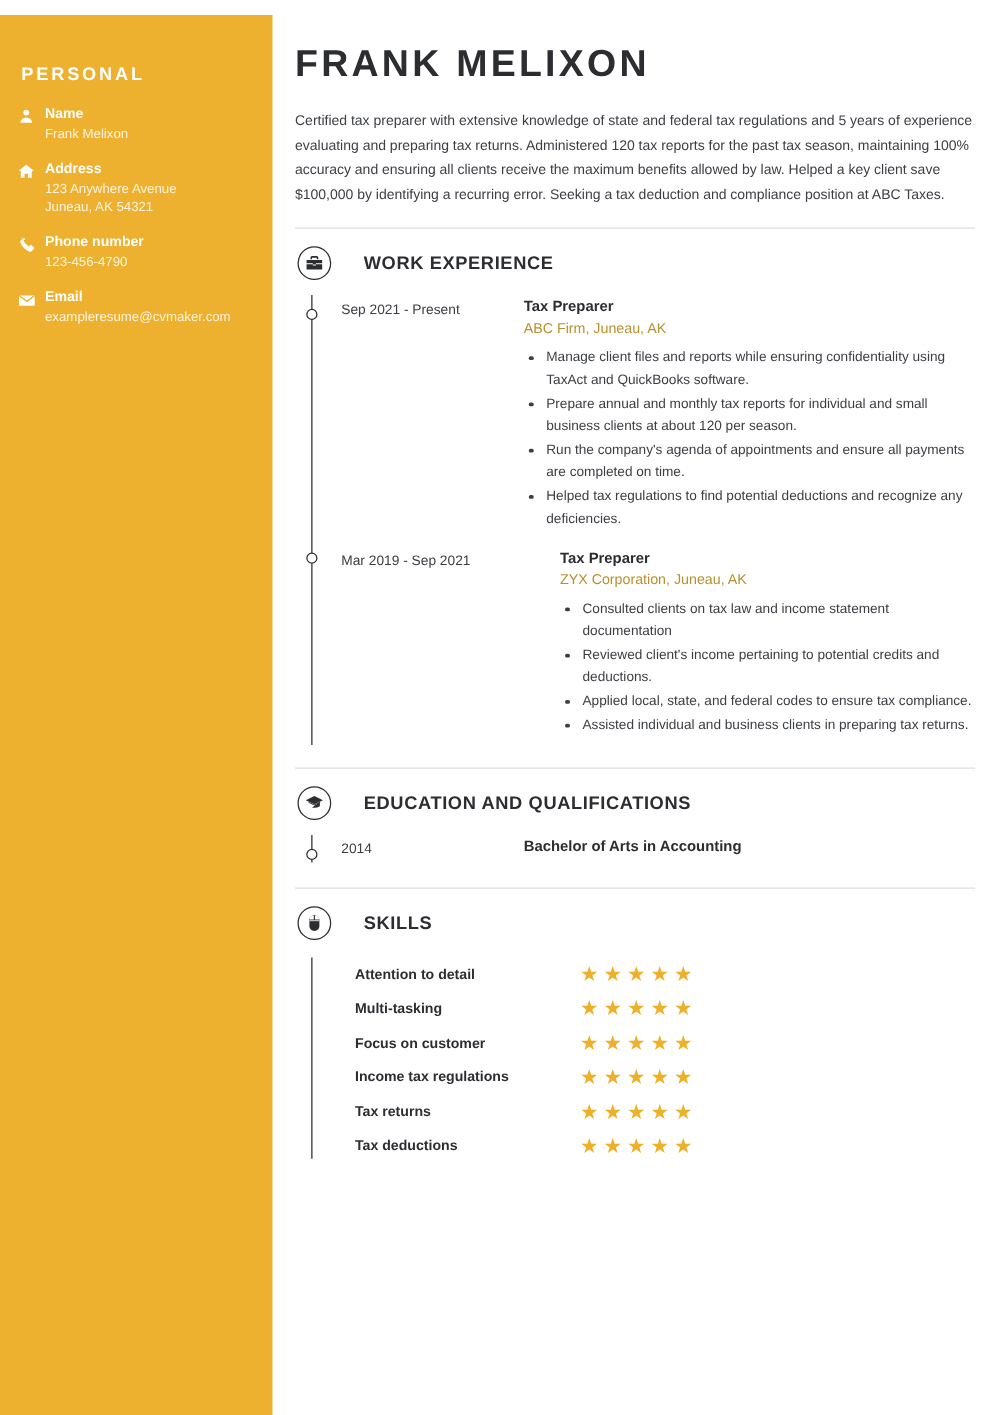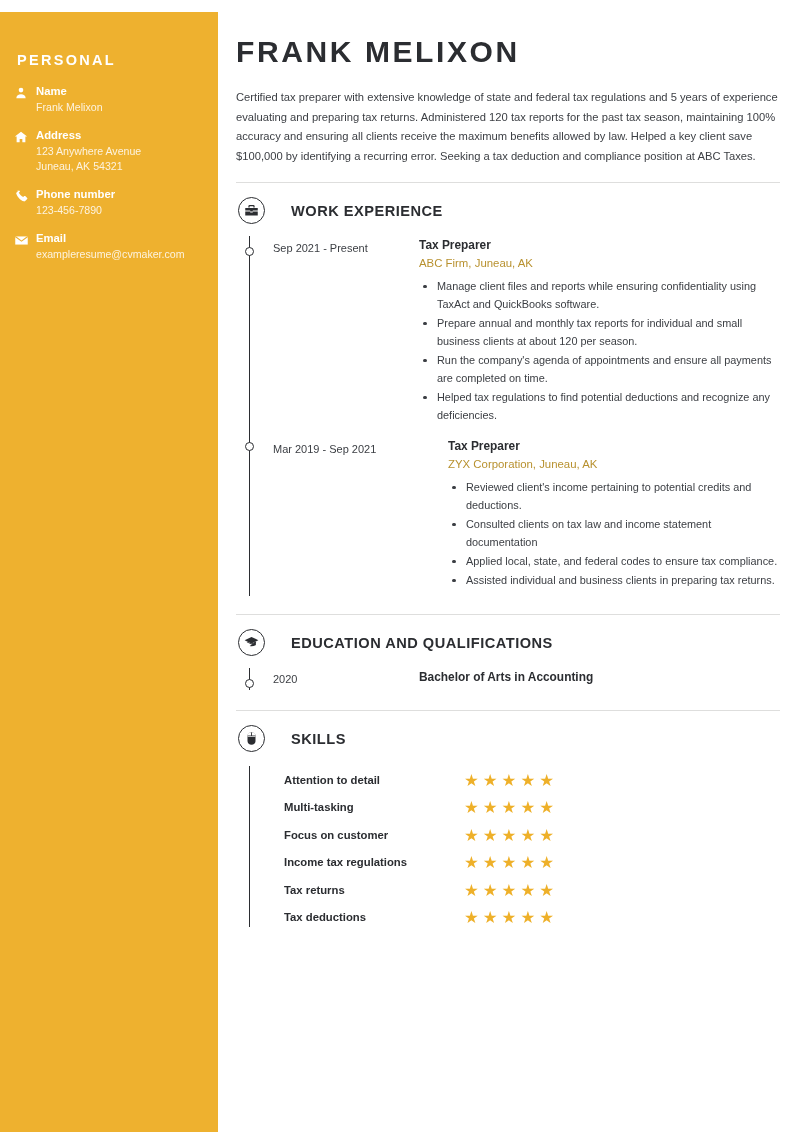--- a/index.html
+++ b/index.html
@@ -330,21 +330,21 @@
         </div>
 
         <div class="contact-item">
           <span class="contact-icon">
             <svg width="14" height="14" viewBox="0 0 24 24" fill="#ffffff">
               <path d="M6.6 2.5 3.2 5.9c-.6.6-.8 1.5-.5 2.3 1 2.9 2.8 5.6 5.1 7.9s5 4.1 7.9 5.1c.8.3 1.7.1 2.3-.5l3.4-3.4c.5-.5.5-1.3 0-1.8l-3.3-3.3c-.5-.5-1.3-.5-1.8 0l-1.7 1.7c-1.6-.9-3-2-4.3-3.3s-2.4-2.7-3.3-4.3l1.7-1.7c.5-.5.5-1.3 0-1.8L5.4 2.5c-.5-.5-1.3-.5-1.8 0z" transform="translate(1.2,0)"></path>
             </svg>
           </span>
           <div class="contact-body">
             <div class="contact-label">Phone number</div>
-            <div class="contact-value">123-456-7890</div>
+            <div class="contact-value">123-456-4790</div>
           </div>
         </div>
 
         <div class="contact-item">
           <span class="contact-icon">
             <svg width="15" height="15" viewBox="0 0 24 24" fill="#ffffff">
               <path d="M2 5.5h20v13H2z" fill="#ffffff"></path>
               <path d="M2 5.5 12 13 22 5.5" fill="none" stroke="#eeb12f" stroke-width="1.8"></path>
             </svg>
           </span>
@@ -393,22 +393,22 @@
             </ul>
           </div>
         </div>
 
         <div class="tl-entry" style="padding-top:6px;gap:29px;">
           <div class="tl-date">Mar 2019 - Sep 2021</div>
           <div class="tl-body">
             <div class="job-title">Tax Preparer</div>
             <div class="job-company">ZYX Corporation, Juneau, AK</div>
             <ul class="bullets">
+              <li>Consulted clients on tax law and income statement documentation</li>
               <li>Reviewed client's income pertaining to potential credits and deductions.</li>
-              <li>Consulted clients on tax law and income statement documentation</li>
               <li>Applied local, state, and federal codes to ensure tax compliance.</li>
               <li>Assisted individual and business clients in preparing tax returns.</li>
             </ul>
           </div>
         </div>
 
       </div>
     </section>
 
     <div class="divider" style="margin-top:18px;"></div>
@@ -421,21 +421,21 @@
             <path d="M19 10.4v5.1c0 .3-.2.6-.5.8-1.9 1-4.1 1.5-6.5 1.5-1 0-2-.1-2.9-.3l9.9-7.1z"></path>
             <path d="M5 11.2 12 14.6l1.4-.7-1.4 6.1-7-5.3z" opacity="0"></path>
             <path d="M4.6 10.2 12 13.7l7.4-3.5v1.2L12 15l-7.4-3.6z"></path>
           </svg>
         </span>
         <h2 class="section-title">EDUCATION AND QUALIFICATIONS</h2>
       </div>
 
       <div class="timeline">
         <div class="tl-entry">
-          <div class="tl-date">2020</div>
+          <div class="tl-date">2014</div>
           <div class="tl-body">
             <div class="edu-degree">Bachelor of Arts in Accounting</div>
           </div>
         </div>
       </div>
     </section>
 
     <div class="divider" style="margin-top:20px;"></div>
 
     <section class="section">

